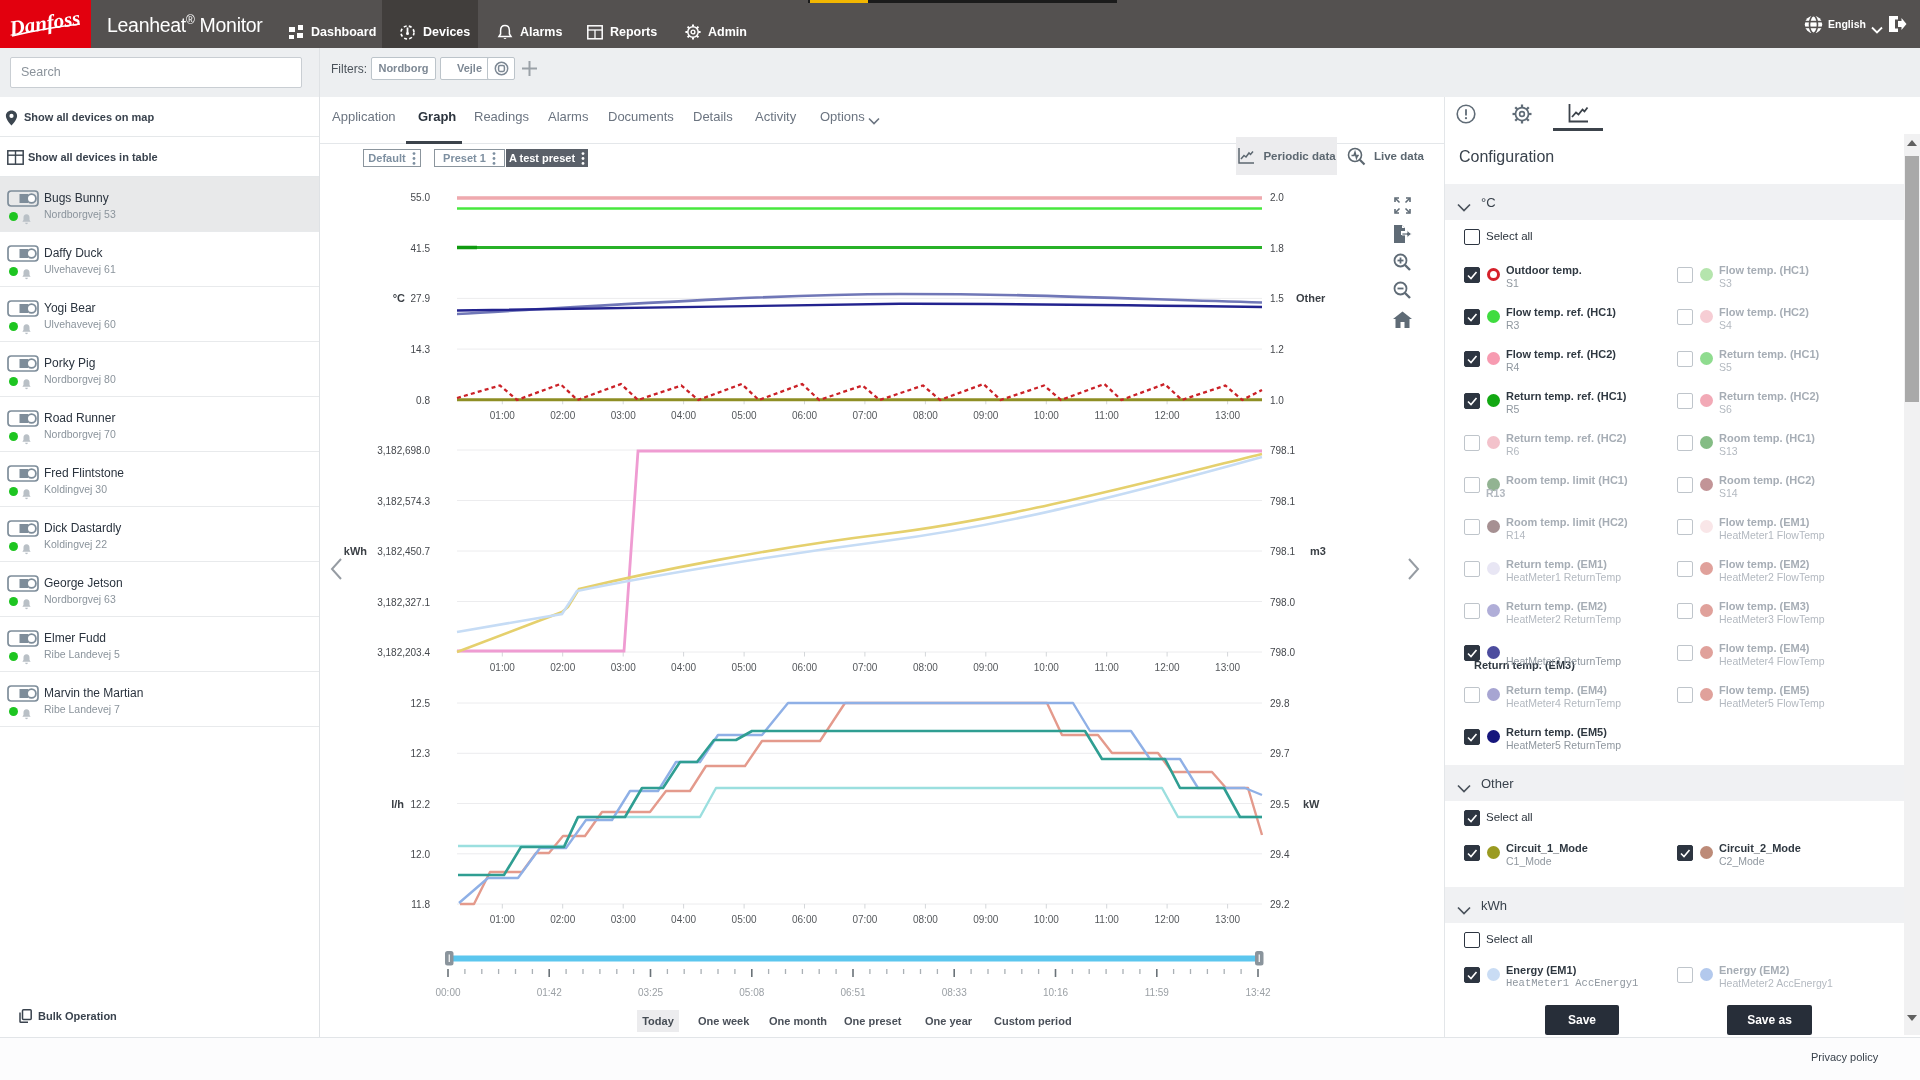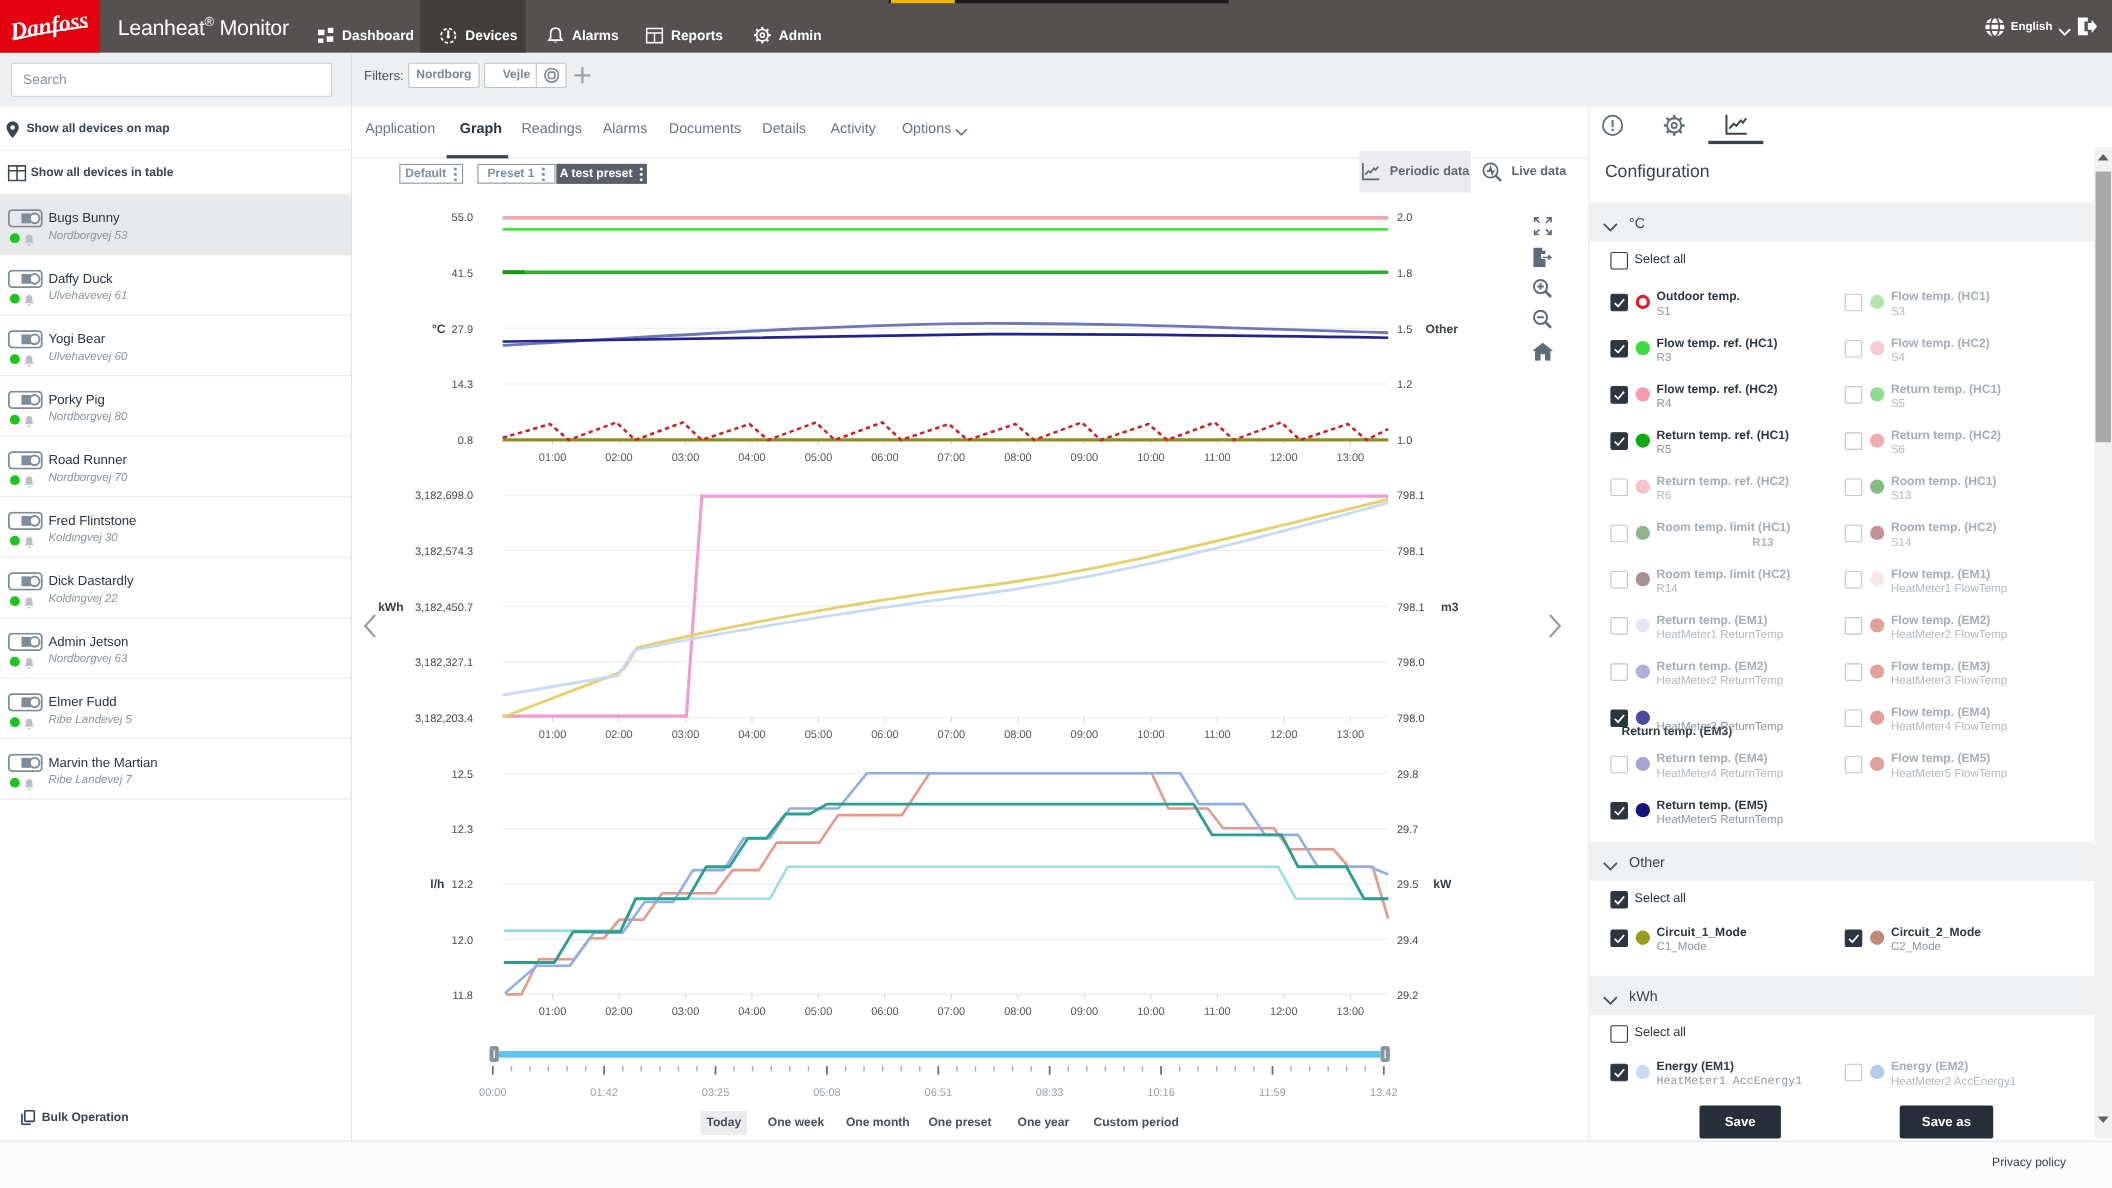--- a/index.html
+++ b/index.html
@@ -16,21 +16,21 @@
 
 #band{left:0;top:48px;width:1920px;height:49px;background:#edeff1;}
 
 #sb{left:0;top:97px;width:319px;height:940px;background:#fff;}
 #sbr{left:319px;top:48px;width:1px;height:989px;background:#dfe2e5;}
 #search{left:10px;top:57px;width:292px;height:31px;background:#fff;border:1px solid #c9ced3;border-radius:2px;color:#8b939b;font-size:12.5px;line-height:29px;padding-left:10px;}
 .sbrow{left:0;width:319px;background:#fff;border-bottom:1px solid #e5e8ea;display:flex;align-items:center;}
 .sbrow span{font-size:11px;font-weight:700;color:#3a434e;}
 .drow{left:0;width:319px;border-bottom:1px solid #e8eaec;}
 .dname{left:44px;top:14px;font-size:12px;color:#2a333e;position:absolute;}
-.daddr{left:44px;top:31px;font-size:10.5px;color:#8b949c;position:absolute;font-style:italic;}
+.daddr{left:44px;top:31px;font-size:10.5px;color:#8b949c;position:absolute;}
 .ddot{left:9px;top:35px;width:9px;height:9px;border-radius:50%;background:#1ec521;position:absolute;}
 .dbell{left:21px;top:34px;position:absolute;}
 #bulk{left:19px;top:1009px;display:flex;align-items:center;}
 #bulk span{font-size:11px;font-weight:700;color:#3a434e;margin-left:6px;}
 
 #filters{left:331px;top:62px;color:#4a525a;font-size:12px;}
 .fbtn{top:57px;height:23px;background:#fff;border:1px solid #bcc4ca;border-radius:2px;color:#7d8894;font-size:11px;font-weight:700;text-align:center;line-height:21px;}
 
 #tabrow{left:320px;top:97px;width:1124px;height:47px;background:#fff;border-bottom:1px solid #e4e7ea;}
 .tab{top:109px;font-size:13px;white-space:nowrap;color:#6b7480;}
@@ -253,21 +253,21 @@
         <path d="M8 1.5 C5 1.5 3.6 3.8 3.6 6.5 L3.6 10 L2 12.5 L14 12.5 L12.4 10 L12.4 6.5 C12.4 3.8 11 1.5 8 1.5 Z" fill="#b9c0c6"></path>
         <path d="M6 14 A2 2 0 0 0 10 14 Z" fill="#b9c0c6"></path>
       </svg></div>
   </div>
 <div class="abs drow" style="top:562px;height:55px;">
     <svg width="32" height="17" viewBox="0 0 32 17" style="position:absolute;left:7px;top:13px;">
       <rect x="1" y="1" width="30" height="15" rx="3.2" fill="none" stroke="#7e8d9a" stroke-width="1.7"></rect>
       <rect x="12.5" y="4" width="8.5" height="9" fill="#7e8d9a"></rect>
       <circle cx="24.5" cy="8.5" r="4.4" fill="#fff" stroke="#7e8d9a" stroke-width="1.8"></circle>
     </svg>
-    <div class="dname">Admin Jetson</div>
+    <div class="dname">George Jetson</div>
     <div class="daddr">Nordborgvej 63</div>
     <div class="ddot"></div>
     <div class="dbell"><svg width="11" height="12" viewBox="0 0 16 17">
         <path d="M8 1.5 C5 1.5 3.6 3.8 3.6 6.5 L3.6 10 L2 12.5 L14 12.5 L12.4 10 L12.4 6.5 C12.4 3.8 11 1.5 8 1.5 Z" fill="#b9c0c6"></path>
         <path d="M6 14 A2 2 0 0 0 10 14 Z" fill="#b9c0c6"></path>
       </svg></div>
   </div>
 <div class="abs drow" style="top:617px;height:55px;">
     <svg width="32" height="17" viewBox="0 0 32 17" style="position:absolute;left:7px;top:13px;">
       <rect x="1" y="1" width="30" height="15" rx="3.2" fill="none" stroke="#7e8d9a" stroke-width="1.7"></rect>
@@ -691,21 +691,21 @@
 <div class="abs gray" style="left:0;top:0;">
     <div class="cb" style="left:1464px;top:435px;"></div>
     <div class="dot" style="left:1487px;top:436px;background:#f3c2cb;"></div>
     <div class="rtitle" style="left:1506px;top:432px;">Return temp. ref. (HC2)</div>
     <div class="rsub" style="left:1506px;top:445px;">R6</div>
   </div>
 <div class="abs gray" style="left:0;top:0;">
     <div class="cb" style="left:1464px;top:477px;"></div>
     <div class="dot" style="left:1487px;top:478px;background:#92b392;"></div>
     <div class="rtitle" style="left:1506px;top:474px;">Room temp. limit (HC1)</div>
-    <div class="rsub" style="left:1593px;top:487px;font-weight:bold;">R13</div>
+    <div class="rsub" style="left:1486px;top:487px;font-weight:bold;">R13</div>
   </div>
 <div class="abs gray" style="left:0;top:0;">
     <div class="cb" style="left:1464px;top:519px;"></div>
     <div class="dot" style="left:1487px;top:520px;background:#a69092;"></div>
     <div class="rtitle" style="left:1506px;top:516px;">Room temp. limit (HC2)</div>
     <div class="rsub" style="left:1506px;top:529px;">R14</div>
   </div>
 <div class="abs gray" style="left:0;top:0;">
     <div class="cb" style="left:1464px;top:561px;"></div>
     <div class="dot" style="left:1487px;top:562px;background:#e8e6f4;"></div>

